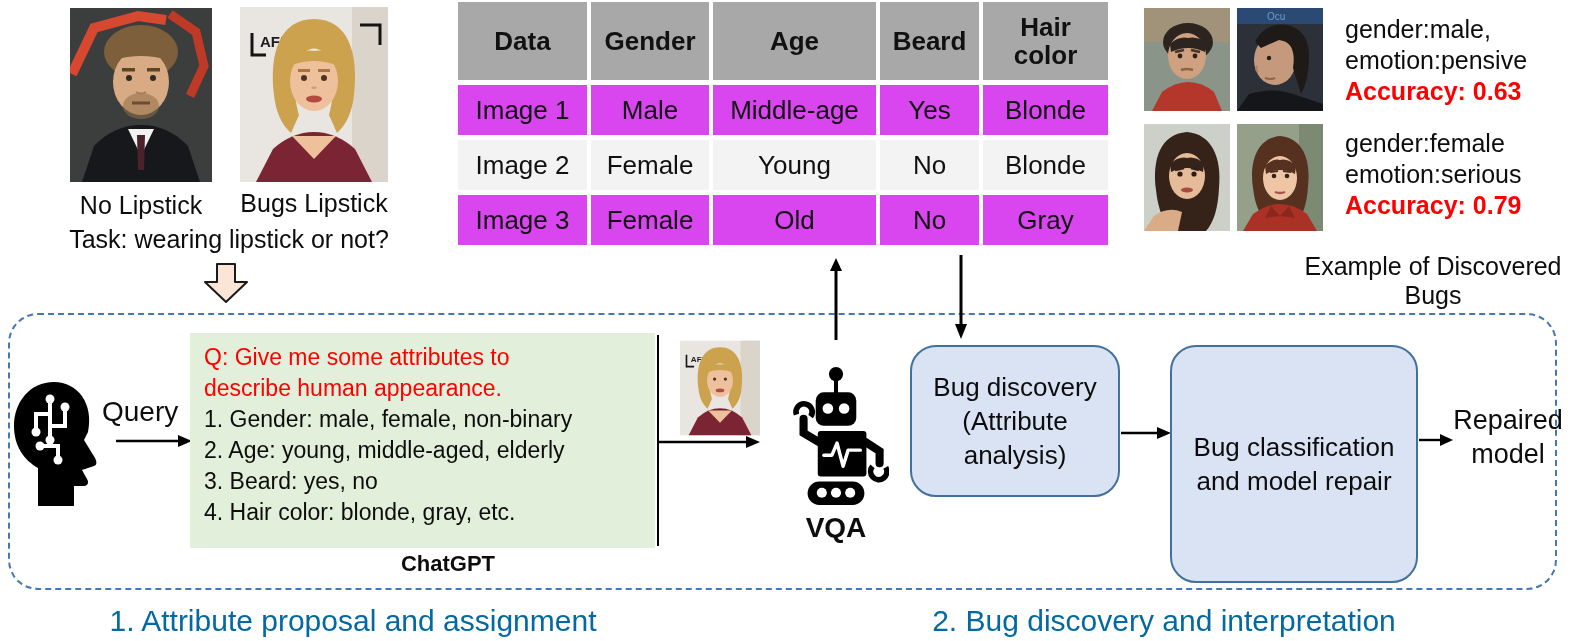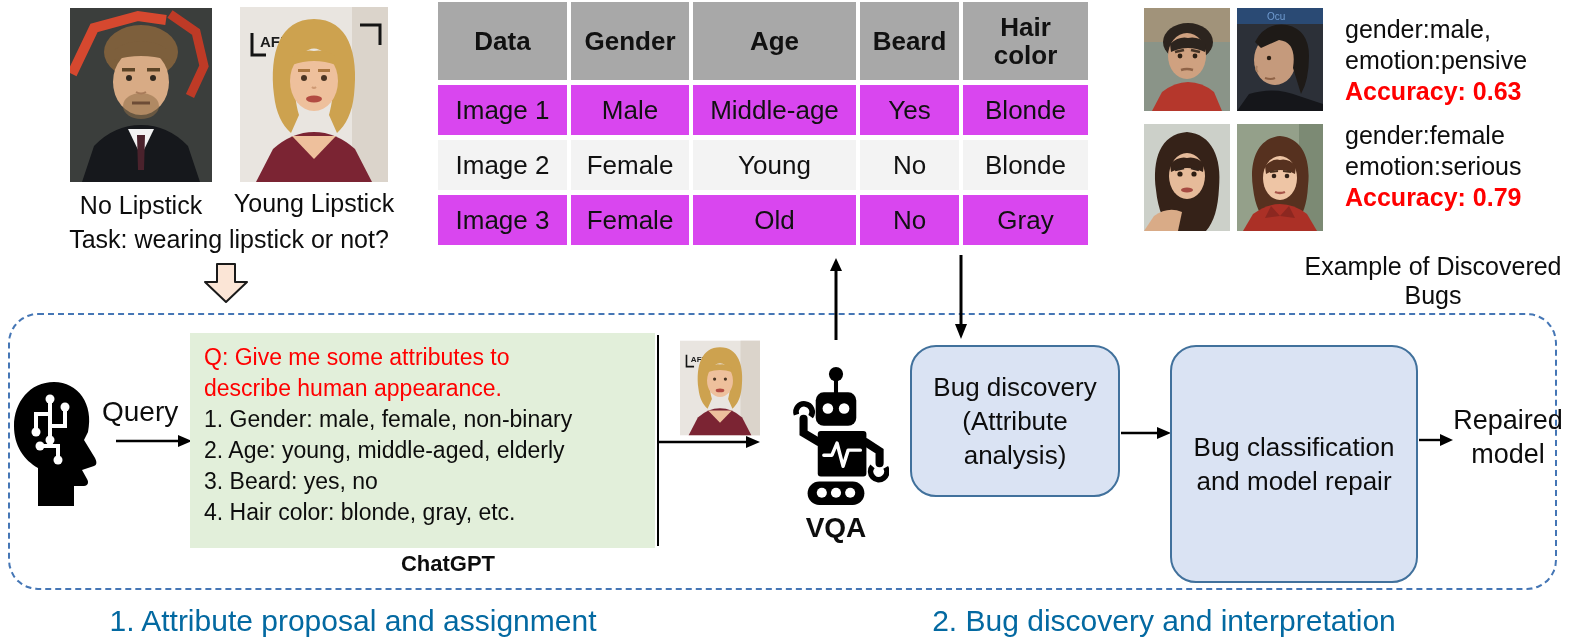--- a/index.html
+++ b/index.html
@@ -5,21 +5,21 @@
   html,body{margin:0;padding:0;background:#ffffff;}
   #canvas{
     position:relative;width:1575px;height:641px;background:#ffffff;
     font-family:"Liberation Sans","DejaVu Sans",sans-serif;color:#0d0d0d;overflow:hidden;
   }
   .abs{position:absolute;}
   .ctr{text-align:center;}
   .lbl{font-size:25px;line-height:30px;}
   
   #attr-table{
-    left:438px;top:2px;width:650px;display:grid;
+    left:458px;top:2px;width:650px;display:grid;
     grid-template-columns:129px 118px 163px 99px 125px;
     grid-template-rows:78px 50px 50px 50px;
     column-gap:4px;row-gap:5px;
   }
   .th{background:#a8a8a8;font-weight:bold;}
   .td{background:#d946ef;}
   .td.alt{background:#f3f3f3;}
   .th,.td{display:flex;align-items:center;justify-content:center;font-size:26px;line-height:28px;text-align:center;color:#111;}
   
   .bug-line{font-size:25px;line-height:31px;}
@@ -81,21 +81,21 @@
     <rect x="78" y="62" width="12" height="3" fill="#a8743f"></rect>
     <circle cx="64" cy="71" r="3" fill="#4a3423"></circle>
     <circle cx="84" cy="71" r="3" fill="#4a3423"></circle>
     <path d="M72,80 Q74,82 76,80" stroke="#cf9a74" stroke-width="2" fill="none"></path>
     <ellipse cx="74" cy="92" rx="8" ry="3.4" fill="#b24a41"></ellipse>
     <path d="M16,175 L33,142 Q52,125 74,125 Q96,125 115,142 L132,175 Z" fill="#7b2433"></path>
     <polygon points="52,129 96,129 74,152" fill="#eec09c"></polygon>
   </svg>
 
   <div class="abs ctr lbl" style="left:61px;top:190px;width:160px;">No Lipstick</div>
-  <div class="abs ctr lbl" style="left:224px;top:188px;width:180px;">Young Lipstick</div>
+  <div class="abs ctr lbl" style="left:224px;top:188px;width:180px;">Bugs Lipstick</div>
   <div class="abs ctr lbl" style="left:19px;top:224px;width:420px;">Task: wearing lipstick or not?</div>
 
   <svg class="abs" style="left:203px;top:262px;" width="46" height="42" viewBox="0 0 46 42">
     <polygon points="14,2 32,2 32,20 44,20 23,40 2,20 14,20" fill="#fbe5d6" stroke="#1a1a1a" stroke-width="2" stroke-linejoin="round"></polygon>
   </svg>
 
   <div class="abs" id="attr-table">
     <div class="th">Data</div>
     <div class="th">Gender</div>
     <div class="th">Age</div>
@@ -175,21 +175,21 @@
     <polygon points="34,82 43,92 28,94" fill="#8c2720"></polygon>
     <polygon points="52,82 58,94 43,92" fill="#8c2720"></polygon>
   </svg>
 
   <div class="abs" style="left:1345px;top:14px;">
     <div class="bug-line">gender:male,</div>
     <div class="bug-line">emotion:pensive</div>
     <div class="bug-line accuracy">Accuracy: 0.63</div>
   </div>
 
-  <div class="abs" style="left:1345px;top:120px;">
+  <div class="abs" style="left:1345px;top:128px;">
     <div class="bug-line">gender:female</div>
     <div class="bug-line">emotion:serious</div>
     <div class="bug-line accuracy">Accuracy: 0.79</div>
   </div>
 
   <div class="abs ctr" style="left:1295px;top:252px;width:276px;font-size:25px;">Example of Discovered Bugs</div>
 
   <div class="abs" id="dashed-box"></div>
 
   <svg class="abs" style="left:12px;top:380px;" width="100" height="128" viewBox="0 0 100 128">

